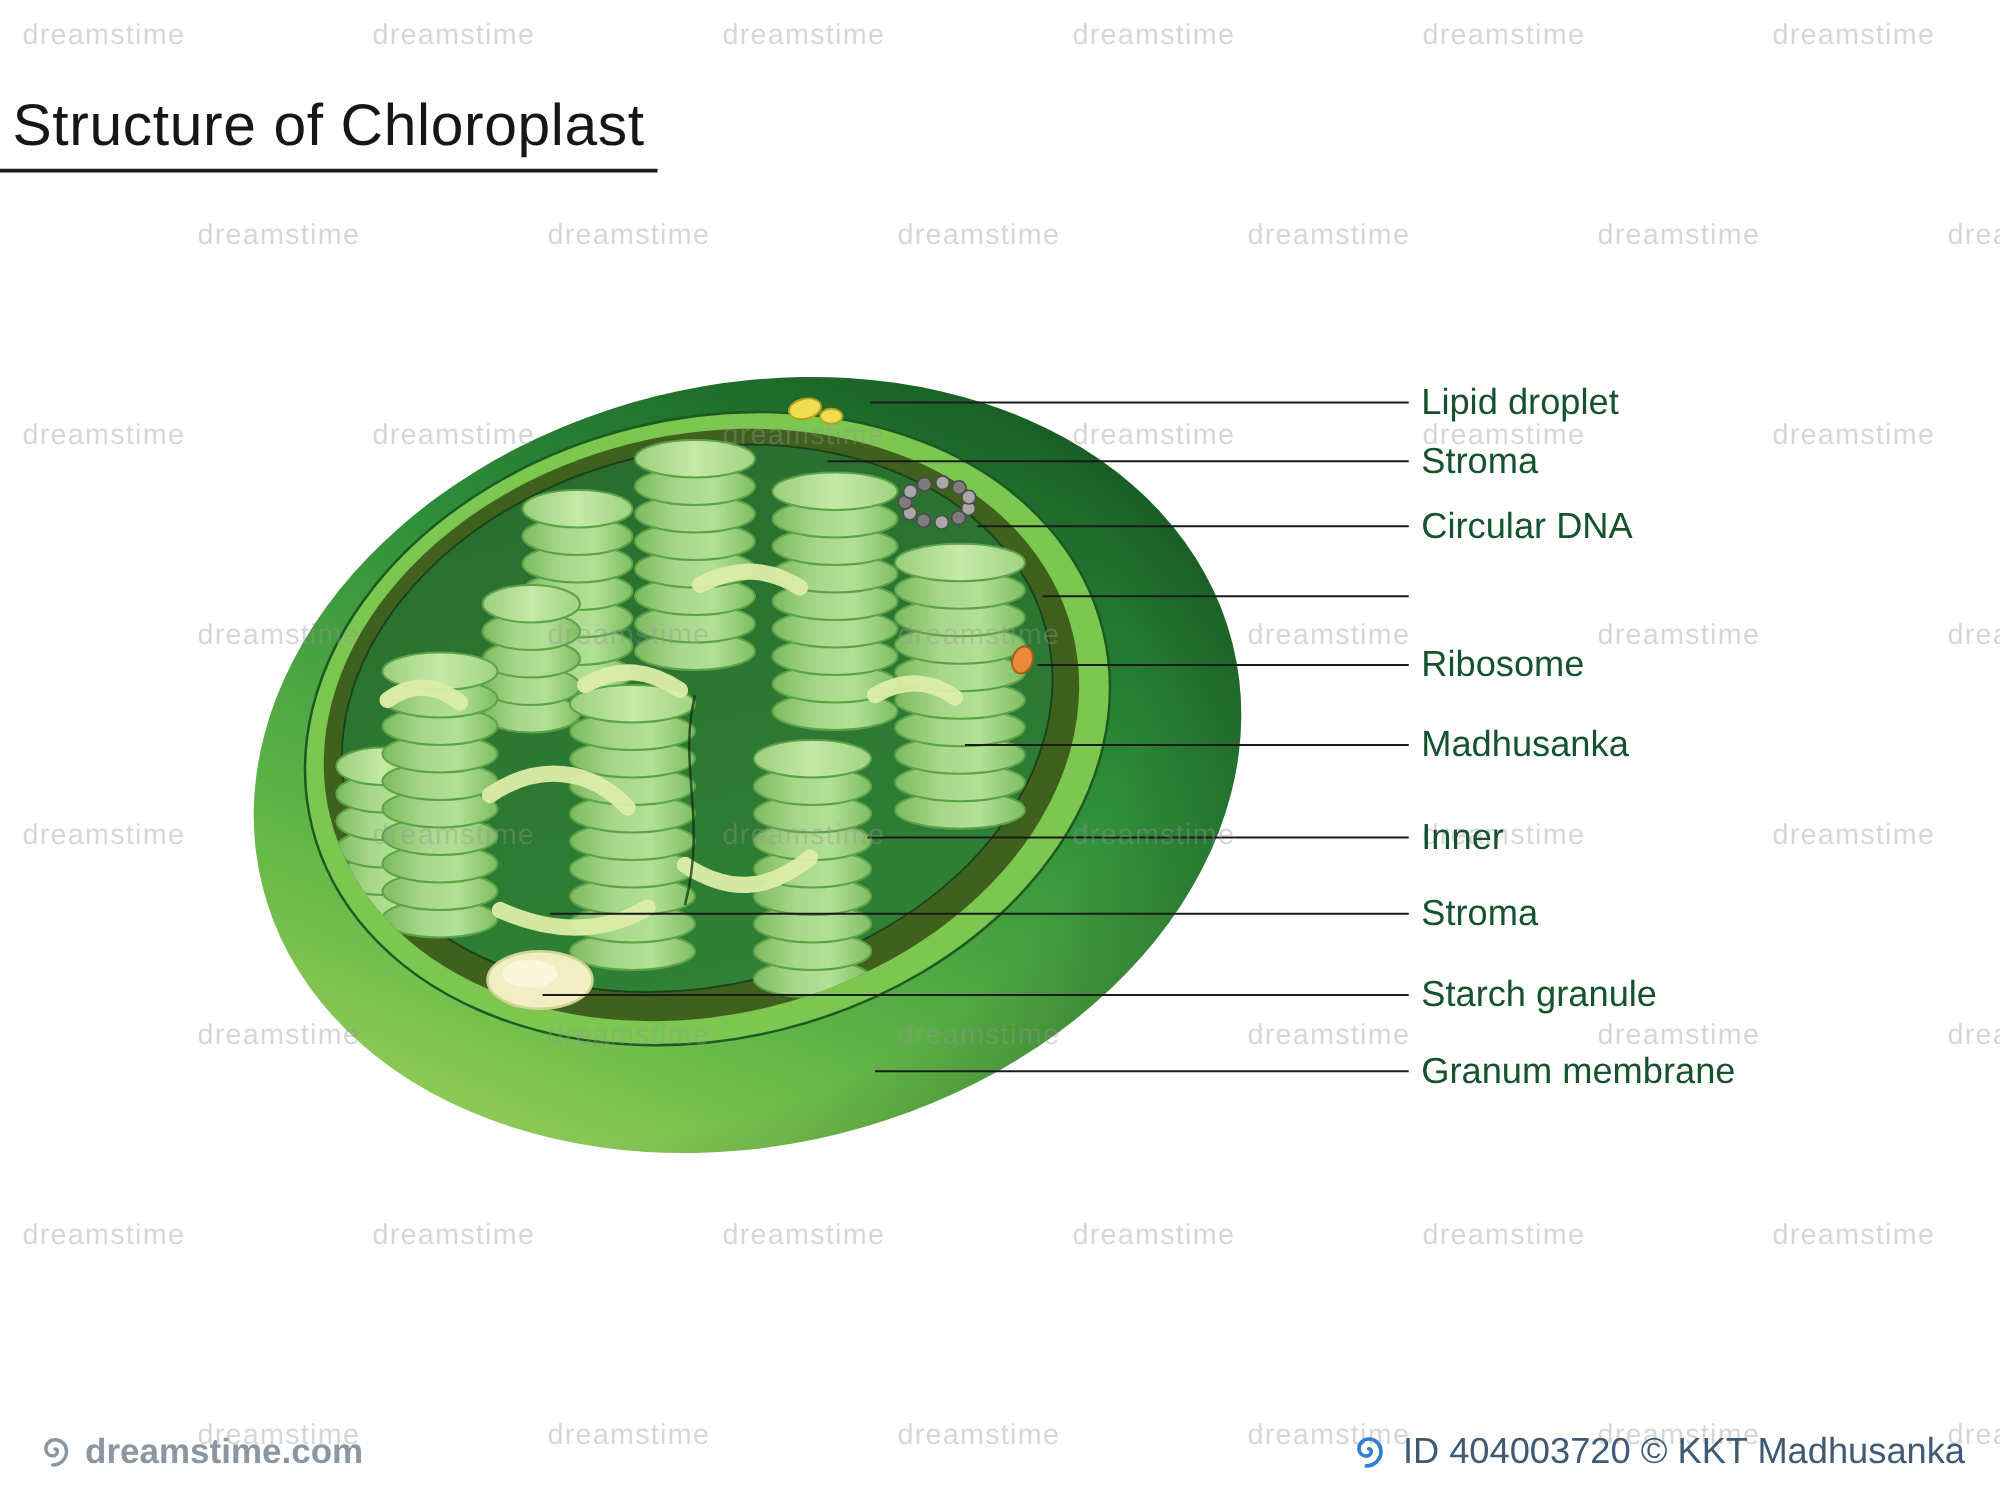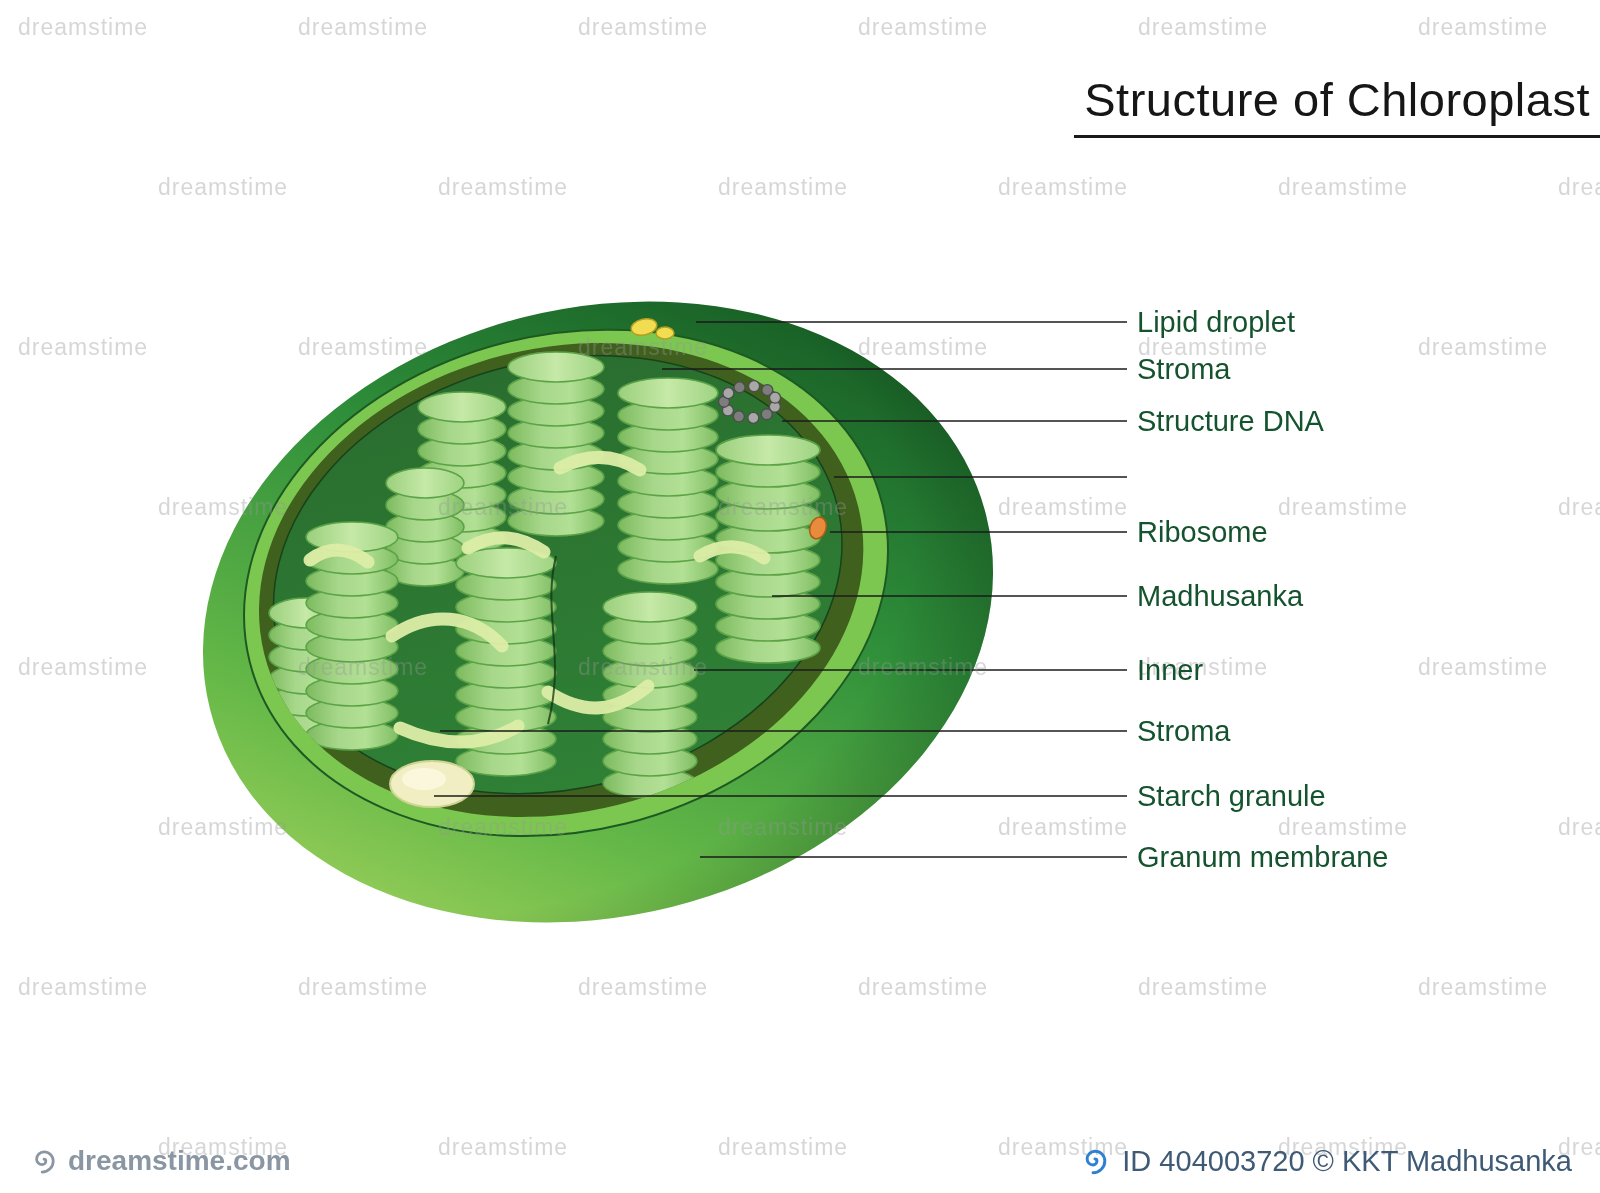--- a/index.html
+++ b/index.html
@@ -3,21 +3,21 @@
 <meta charset="utf-8">
 <style>
   html,body { margin:0; padding:0; background:#ffffff; }
   .stage {
     position:relative; width:1600px; height:1193px; overflow:hidden;
     background:#ffffff; font-family:"Liberation Sans", sans-serif;
   }
   #diagram { position:absolute; left:0; top:0; z-index:1; }
   .title {
     position:absolute; top:72px; left:0; right:0; margin:0;
-    text-align:right; z-index:3; font-weight:500;
+    text-align:left; z-index:3; font-weight:500;
   }
   .title span {
     display:inline-block; font-size:47px; color:#161616;
     border-bottom:3px solid #1a1a1a; padding:0 10px 8px 10px;
     letter-spacing:0.5px;
   }
   .lbl {
     position:absolute; left:1137px; height:38px; line-height:38px;
     font-size:29px; color:#14532d; white-space:nowrap; z-index:3;
   }
@@ -228,21 +228,21 @@
       <line x1="772" y1="596" x2="1127" y2="596"></line>
       <line x1="694" y1="670" x2="1127" y2="670"></line>
       <line x1="440" y1="731" x2="1127" y2="731"></line>
       <line x1="434" y1="796" x2="1127" y2="796"></line>
       <line x1="700" y1="857" x2="1127" y2="857"></line>
     </g>
   </svg>
 
   <div class="lbl" style="top:303px">Lipid droplet</div>
   <div class="lbl" style="top:350px">Stroma</div>
-  <div class="lbl" style="top:402px">Structure DNA</div>
+  <div class="lbl" style="top:402px">Circular DNA</div>
   <div class="lbl" style="top:513px">Ribosome</div>
   <div class="lbl" style="top:577px">Madhusanka</div>
   <div class="lbl" style="top:651px">Inner</div>
   <div class="lbl" style="top:712px">Stroma</div>
   <div class="lbl" style="top:777px">Starch granule</div>
   <div class="lbl" style="top:838px">Granum membrane</div>
 
   <div id="wmLayer">
       <span class="wm" style="left: 18px; top: 14px;">dreamstime</span>
       <span class="wm" style="left: 298px; top: 14px;">dreamstime</span>

